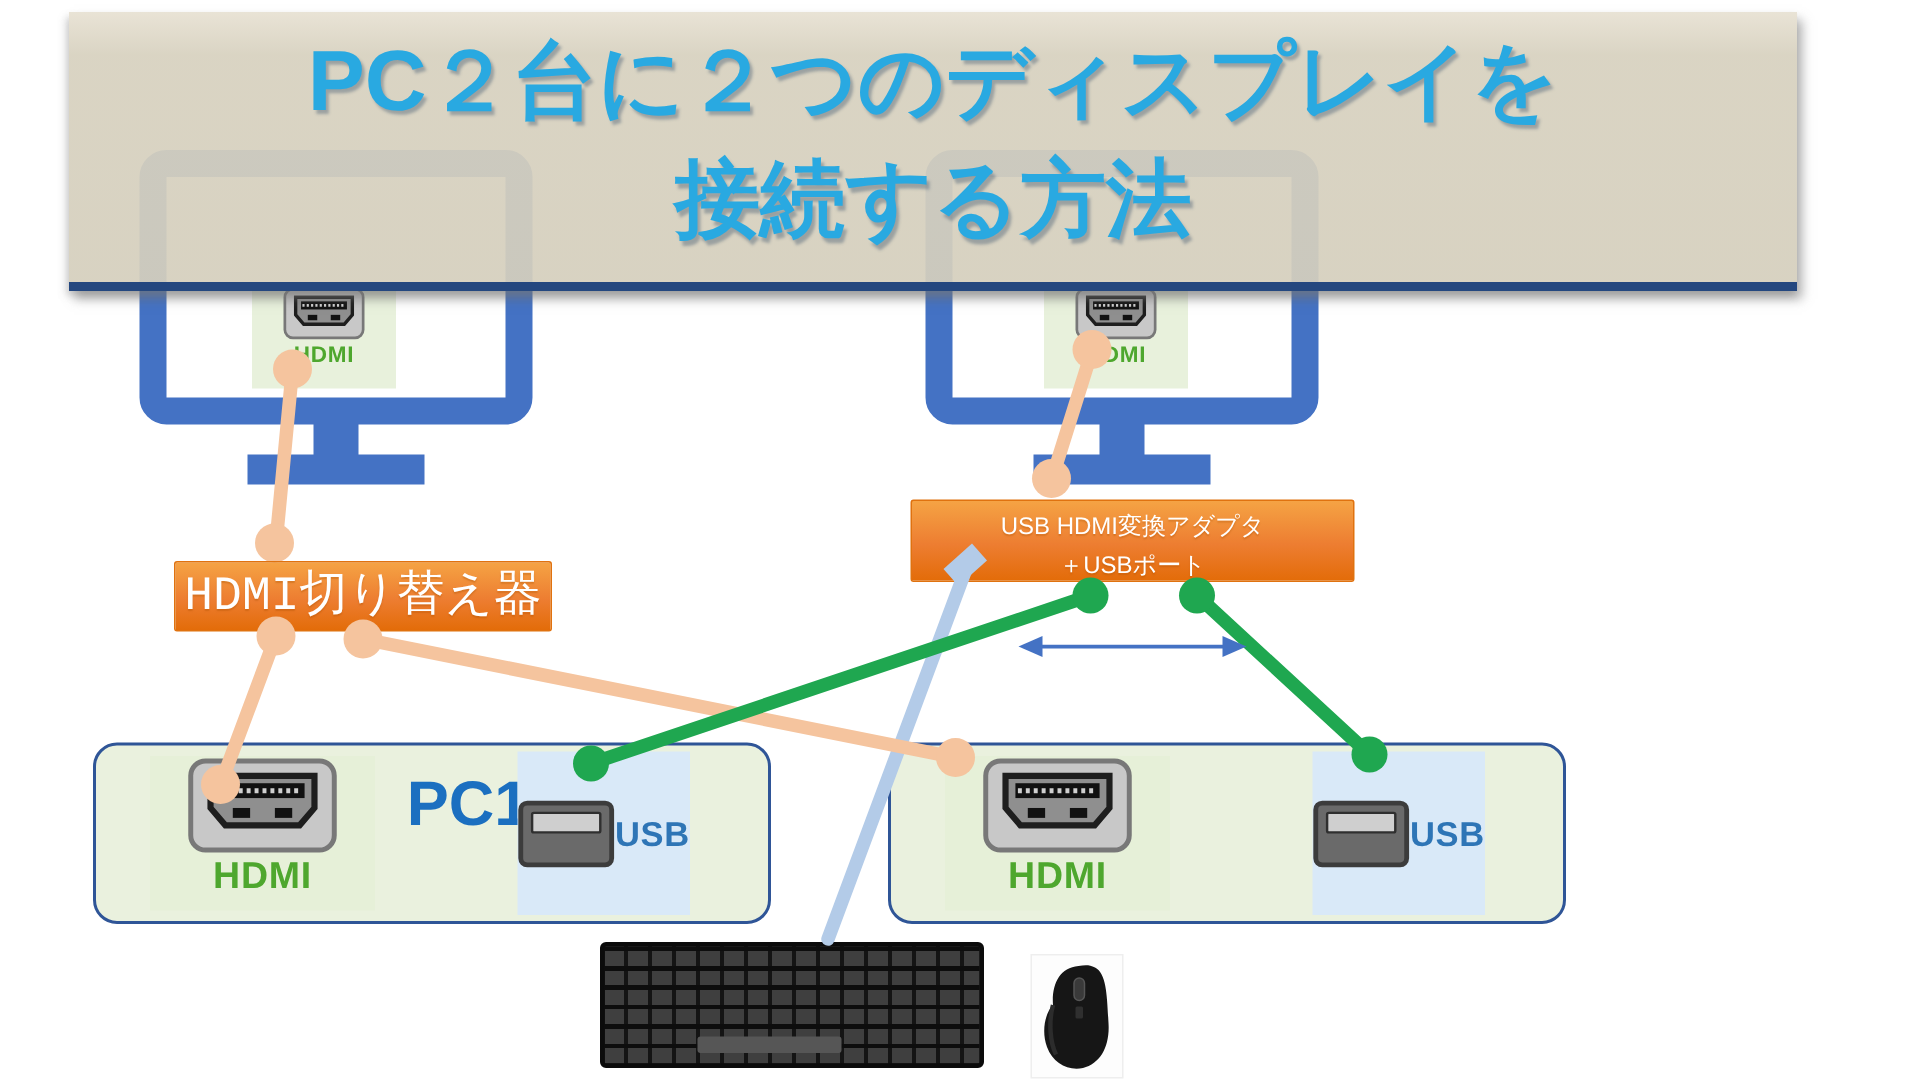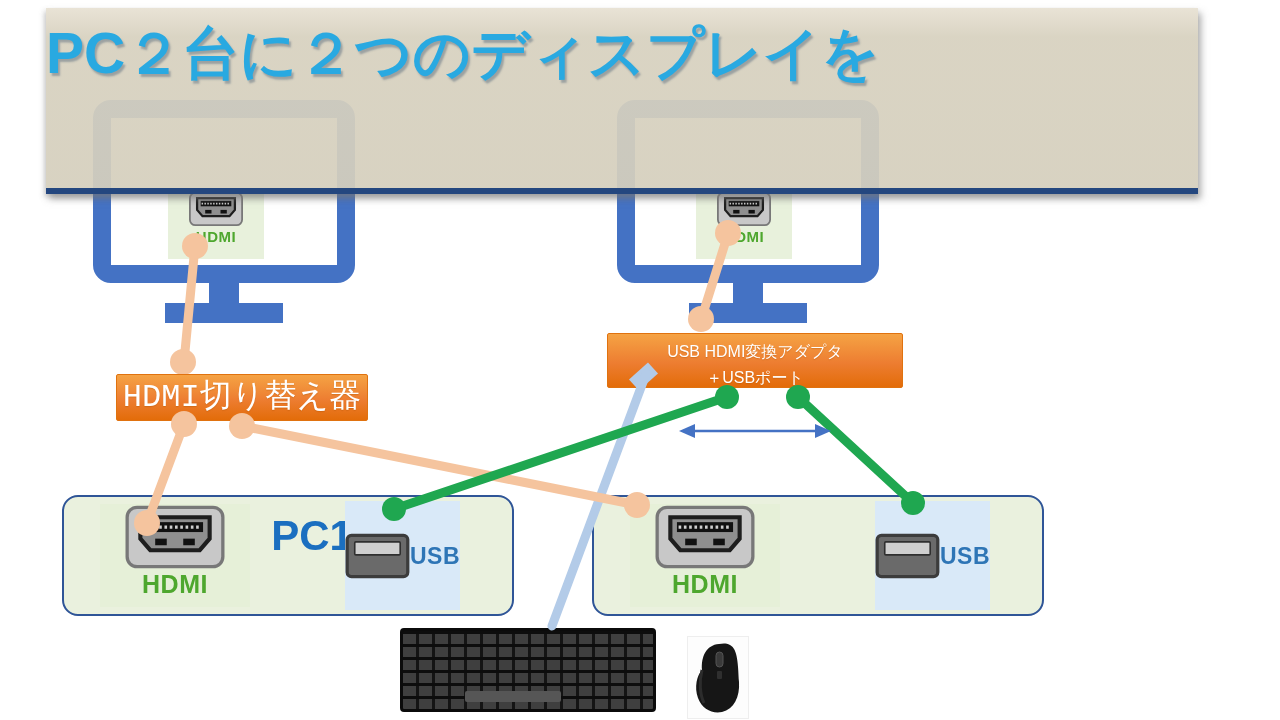--- a/index.html
+++ b/index.html
@@ -33,21 +33,21 @@
     font-size:42px;font-weight:bold;color:#1B6FC0;}
   .pc-usb-block{position:absolute;left:281px;top:4px;width:115px;height:109px;background:#D9E9F8;
     display:flex;flex-direction:row;align-items:center;}
   .pc-usb-label{font-size:23px;font-weight:bold;color:#2E75B6;letter-spacing:.5px;margin-top:2px;}
 
   
   .banner{position:absolute;left:46px;top:8px;width:1152px;height:186px;
     background:linear-gradient(180deg,rgba(232,226,212,.96) 0%,rgba(215,209,191,.93) 16%,rgba(213,207,189,.93) 100%);
     border-bottom:6px solid #24477F;
     box-shadow:3px 5px 7px rgba(110,110,110,.55), -2px 3px 5px rgba(140,140,140,.35);}
-  .title-line{width:100%;text-align:left;font-weight:bold;color:#29A9E1;
+  .title-line{width:100%;text-align:center;font-weight:bold;color:#29A9E1;
     text-shadow:2px 3px 2px rgba(80,100,120,.45);}
   .title-line1{font-size:57px;margin-top:8px;}
   .title-line2{font-size:57px;margin-top:2px;}
 
   
   .keyboard{position:absolute;left:400px;top:628px;width:256px;height:84px;border-radius:4px;
     border:3px solid #0B0B0B;background-color:#111;
     background-image:
       repeating-linear-gradient(0deg,rgba(0,0,0,0) 0 10px,#0d0d0d 10px 13px),
       repeating-linear-gradient(90deg,#3f3f3f 0 13px,#141414 13px 16px);}
@@ -195,15 +195,16 @@
 
     <g>
       <path d="M693 431 L817 431" stroke="#4472C4" stroke-width="2.5" fill="none"></path>
       <polygon points="679,431 695,424 695,438" fill="#4472C4"></polygon>
       <polygon points="831,431 815,424 815,438" fill="#4472C4"></polygon>
     </g>
   </svg>
 
   <div class="banner">
     <div class="title-line title-line1">PC２台に２つのディスプレイを</div>
+    <div class="title-line title-line2">接続する方法</div>
   </div>
 
 </div>
 
 </body></html>

